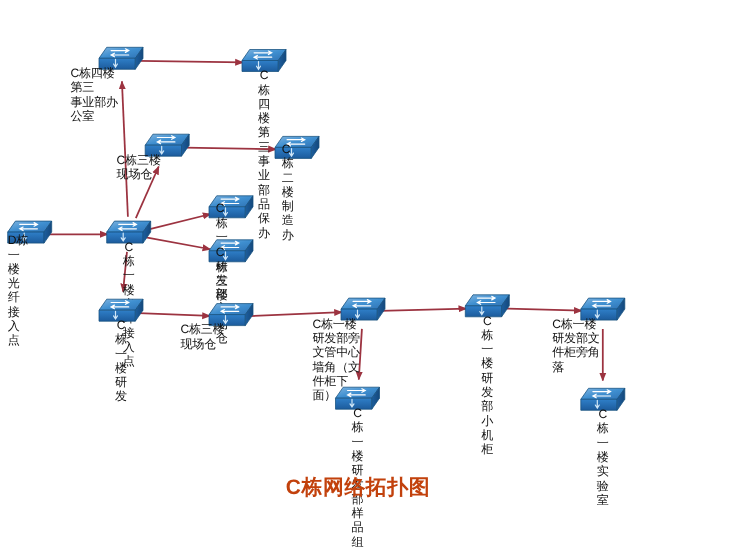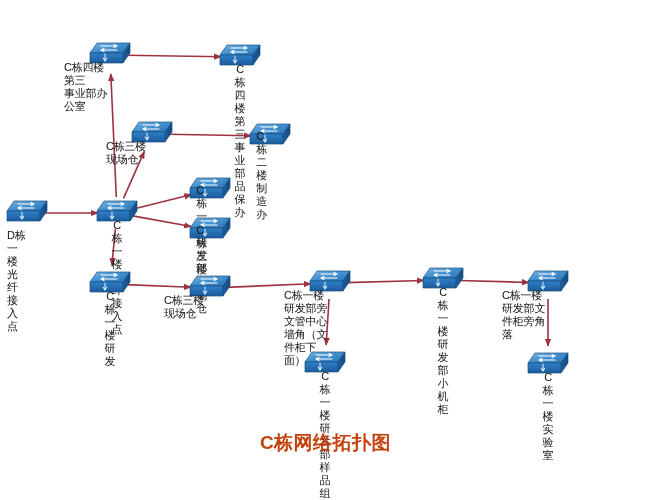--- a/index.html
+++ b/index.html
@@ -48,21 +48,21 @@
     top: 6px;
     text-align: center;
   }
   .lbl-below-left .label {
     left: -46px;
     top: 6px;
     text-align: left;
   }
   .lbl-right .label {
     left: -20px;
-    top: 16px;
+    top: 0px;
     text-align: left;
   }
   .lbl-leftof .label {
     right: 3px;
     top: -6px;
   }
   #title {
     position: absolute;
     left: 0;
     right: 16px;

